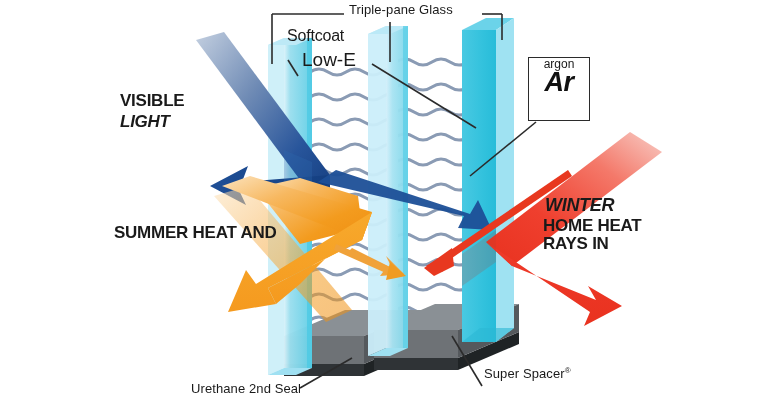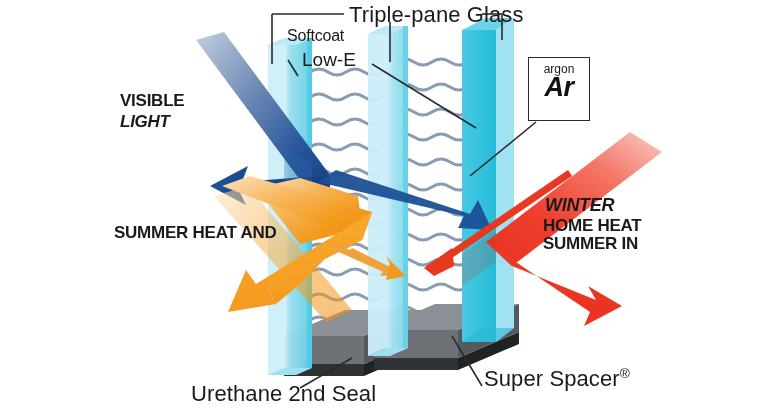--- a/index.html
+++ b/index.html
@@ -24,21 +24,21 @@
     width: 768px;
     height: 415px;
   }
   .lbl {
     position: absolute;
     color: #1a1a1a;
     white-space: pre;
     line-height: 1.06;
   }
   .lbl-plain {
-    font-size: 22px;
+    font-size: 13px;
     font-weight: 400;
     letter-spacing: 0.1px;
   }
   .lbl-softcoat {
     font-size: 16px;
     font-weight: normal;
     letter-spacing: -0.2px;
   }
   .lbl-lowe {
     font-size: 19px;
@@ -56,21 +56,20 @@
     font-style: italic;
     letter-spacing: -0.3px;
   }
   .ta-right { text-align: left; }
   .argon-box {
     position: absolute;
     box-sizing: border-box;
     border: 1px solid #2b2b2b;
     background: #ffffff;
     text-align: center;
-    padding-top: 5px;
   }
   .argon-sm {
     font-size: 12px;
     color: #1a1a1a;
     line-height: 1;
   }
   .argon-lg {
     font-size: 27px;
     font-weight: bold;
     color: #111111;
@@ -300,21 +299,21 @@
 
   <div class="lbl lbl-lowe" style="left:302px; top:50px;">Low-E</div>
 
   <div class="lbl lbl-cap ta-right" style="left:120px; top:92px; width:105px;">VISIBLE</div>
   <div class="lbl lbl-cap ta-right" style="left:120px; top:113px; width:105px;font-style:italic;">LIGHT</div>
 
   <div class="lbl lbl-cap" style="left:114px; top:224px;">SUMMER HEAT AND</div>
 
   <div class="lbl lbl-cap-italic" style="left:545px; top:196px;">WINTER</div>
   <div class="lbl lbl-cap" style="left:543px; top:217px;">HOME HEAT</div>
-  <div class="lbl lbl-cap" style="left:543px; top:235px;">SUMMER IN</div>
+  <div class="lbl lbl-cap" style="left:543px; top:235px;">RAYS IN</div>
 
   <div class="lbl lbl-plain" style="left:191px; top:382px;">Urethane 2nd Seal</div>
 
   <div class="lbl lbl-plain" style="left:484px; top:367px;"><span>Super Spacer</span><span class="sup-r">®</span></div>
 
   <div class="argon-box" style="left:528px; top:57px; width:62px; height:64px;">
     <div class="argon-sm">argon</div>
     <div class="argon-lg">Ar</div>
   </div>
 

